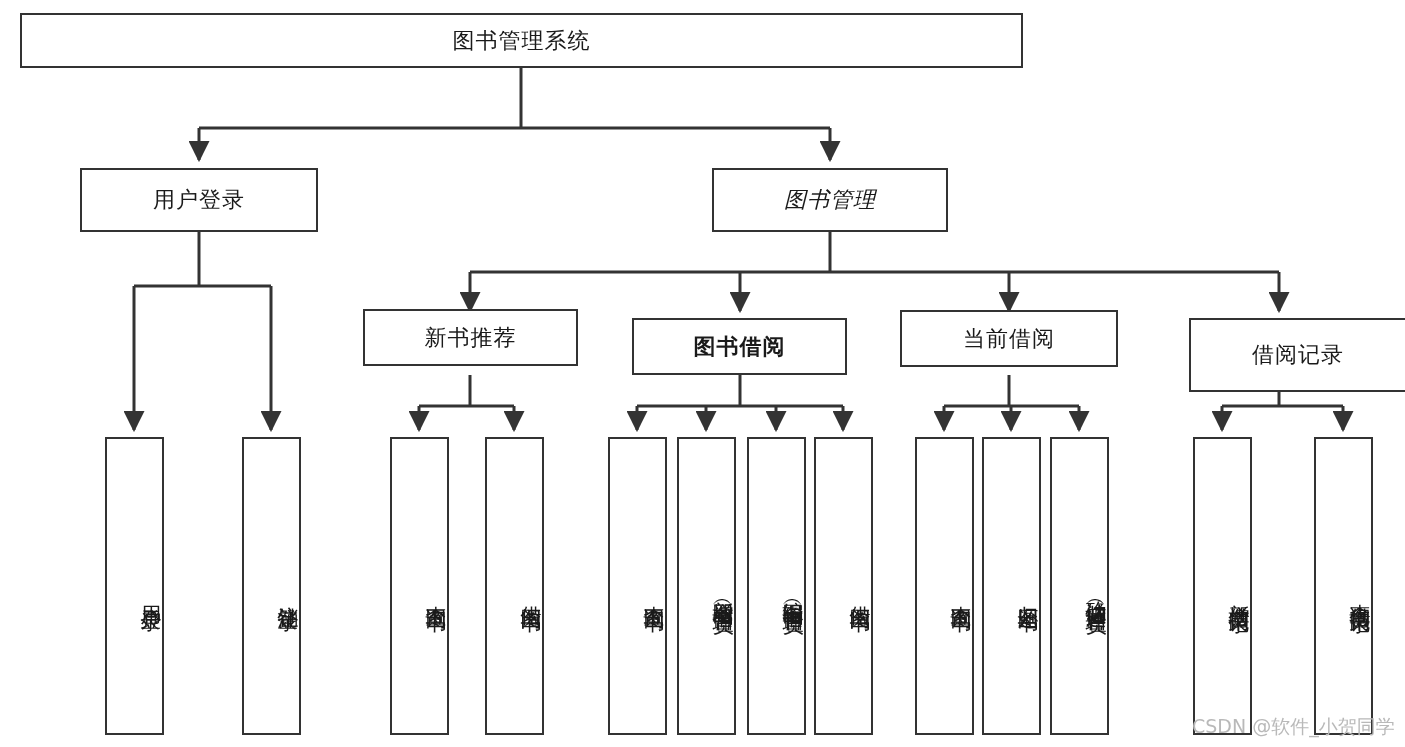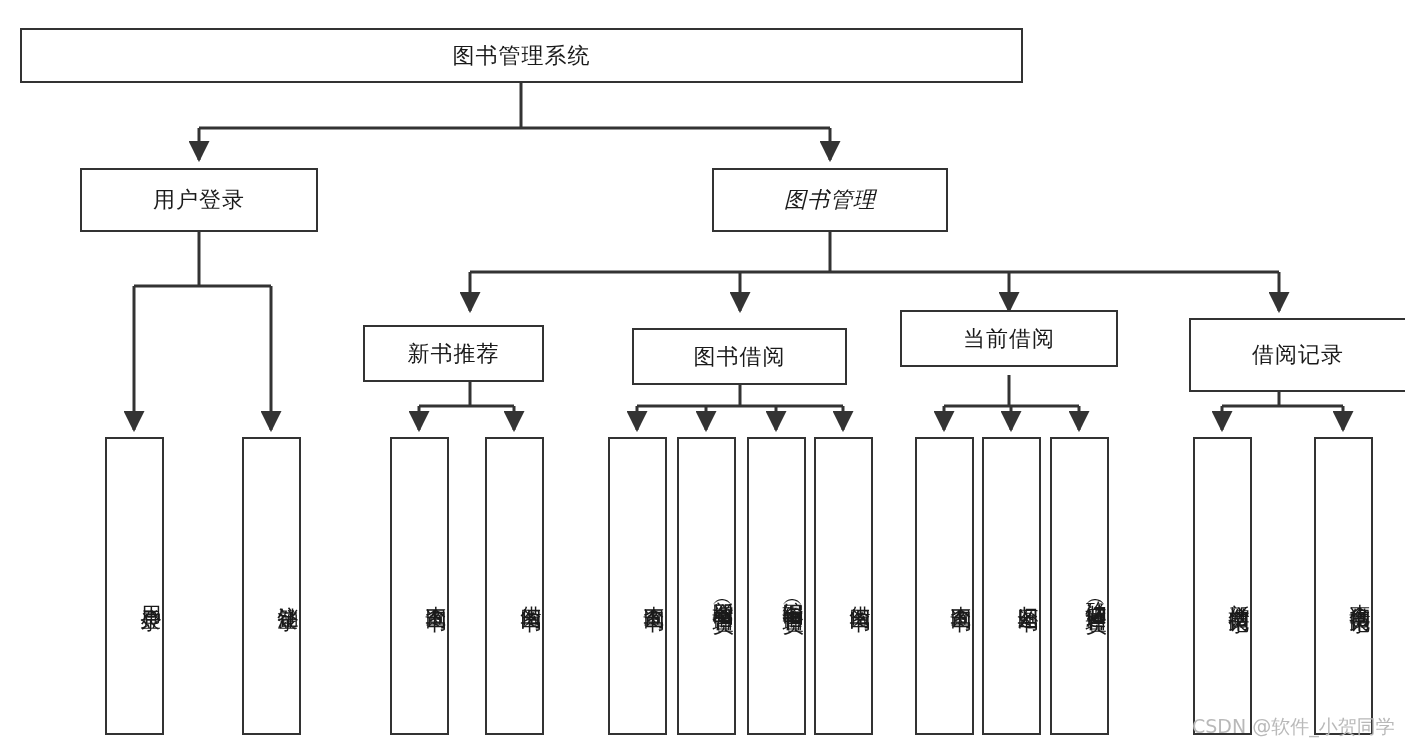--- a/index.html
+++ b/index.html
@@ -112,35 +112,35 @@
       <path d="M 1011 406 L 1011 430" marker-end="url(#arrow)"></path>
       <path d="M 1079 406 L 1079 430" marker-end="url(#arrow)"></path>
 
       <path d="M 1279 375 L 1279 406"></path>
       <path d="M 1222 406 L 1343 406"></path>
       <path d="M 1222 406 L 1222 430" marker-end="url(#arrow)"></path>
       <path d="M 1343 406 L 1343 430" marker-end="url(#arrow)"></path>
     </g>
   </svg>
 
-  <div class="node horiz" style="left:20px; top:13px; width:1003px; height:55px;margin-top:15px;">
+  <div class="node horiz" style="left:20px; top:13px; width:1003px; height:55px;">
     <span class="label">图书管理系统</span>
   </div>
 
   <div class="node horiz" style="left:80px; top:168px; width:238px; height:64px;">
     <span class="label">用户登录</span>
   </div>
   <div class="node horiz" style="left:712px; top:168px; width:236px; height:64px;font-style:italic;">
     <span class="label">图书管理</span>
   </div>
 
-  <div class="node horiz" style="left:363px; top:325px; width:181px; height:57px;">
+  <div class="node horiz" style="left:363px; top:309px; width:215px; height:57px;">
     <span class="label">新书推荐</span>
   </div>
-  <div class="node horiz" style="left:632px; top:328px; width:215px; height:57px;">
+  <div class="node horiz" style="left:632px; top:318px; width:215px; height:57px;font-weight:bold;">
     <span class="label">图书借阅</span>
   </div>
   <div class="node horiz" style="left:900px; top:310px; width:218px; height:57px;">
     <span class="label">当前借阅</span>
   </div>
   <div class="node horiz" style="left:1189px; top:318px; width:218px; height:74px;">
     <span class="label">借阅记录</span>
   </div>
 
   <div class="node vert" style="left:105px; top:437px; width:59px; height:298px;">

